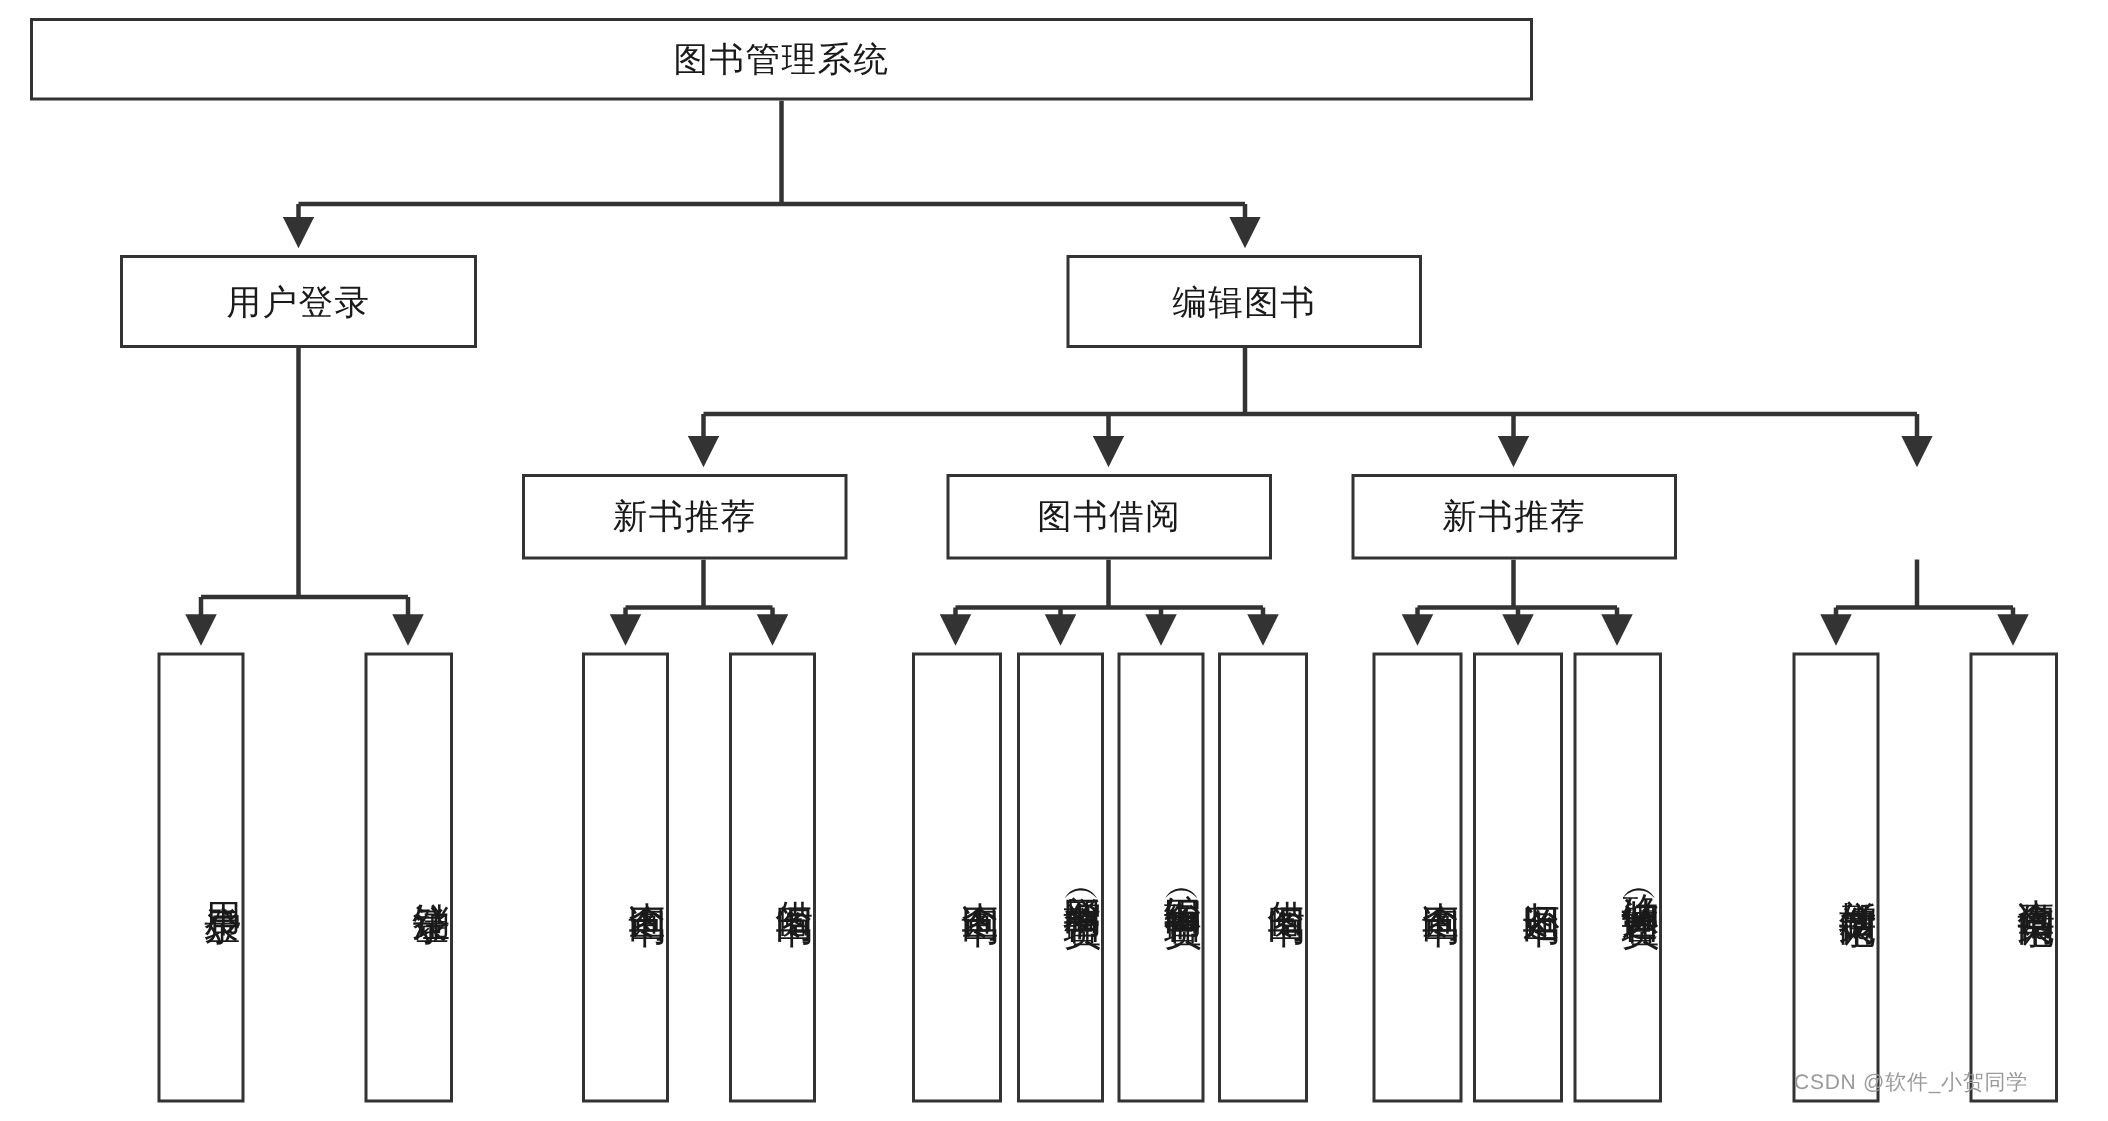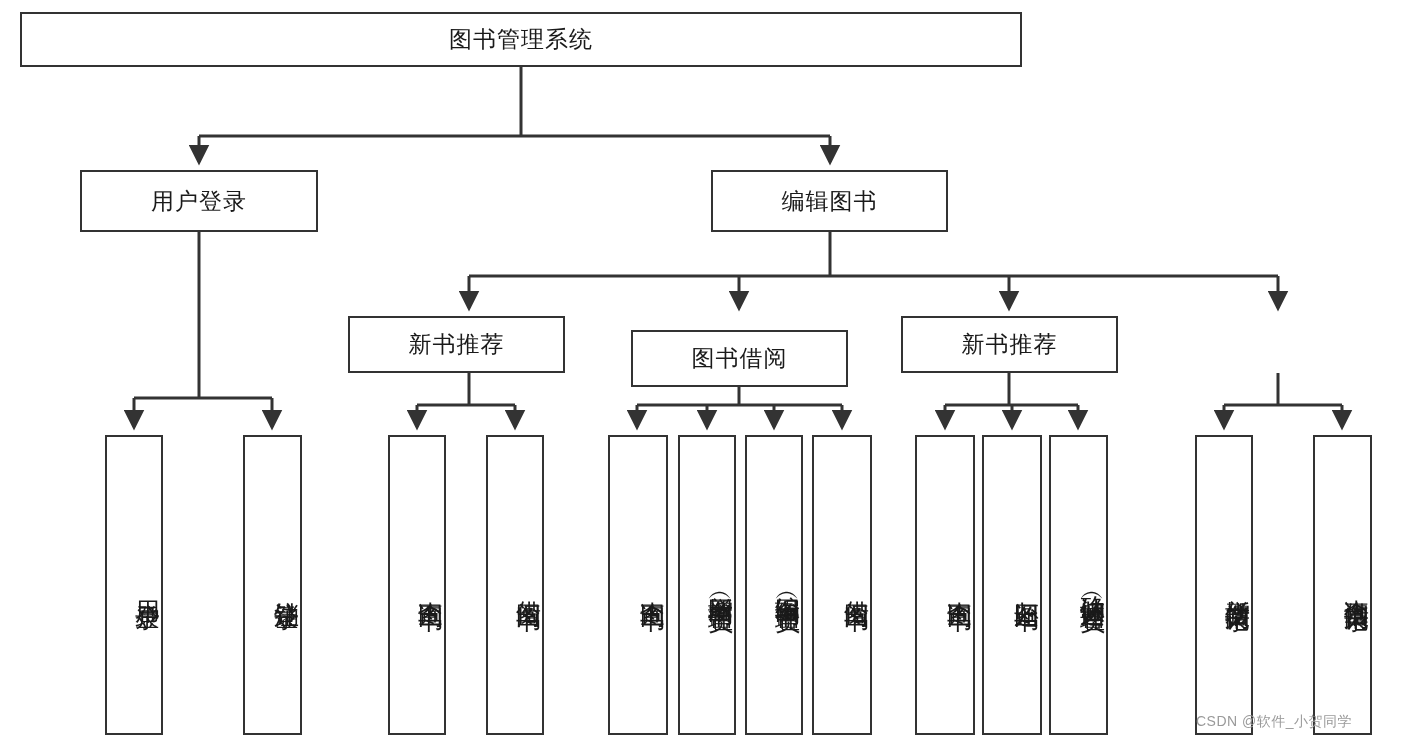--- a/index.html
+++ b/index.html
@@ -128,21 +128,21 @@
   <div class="node horizontal" id="l2-0" style="left: 80px; top: 170px; width: 238px; height: 62px;">
     <span>用户登录</span>
   </div>
   <div class="node horizontal" id="l2-1" style="left: 711px; top: 170px; width: 237px; height: 62px;">
     <span>编辑图书</span>
   </div>
 
   <div class="node horizontal" id="l3-0" style="left: 348px; top: 316px; width: 217px; height: 57px;">
     <span>新书推荐</span>
   </div>
-  <div class="node horizontal" id="l3-1" style="left: 631px; top: 316px; width: 217px; height: 57px; margin-top: 14px;">
+  <div class="node horizontal" id="l3-1" style="left: 631px; top: 316px; width: 217px; height: 57px;">
     <span>图书借阅</span>
   </div>
   <div class="node horizontal" id="l3-2" style="left: 901px; top: 316px; width: 217px; height: 57px;">
     <span>新书推荐</span>
   </div>
 
   <div class="node vertical" id="leaf-0" style="left: 105px; top: 435px; width: 58px; height: 300px;">
     <span class="vtext">用户登录</span>
   </div>
   <div class="node vertical" id="leaf-1" style="left: 243px; top: 435px; width: 59px; height: 300px;">

